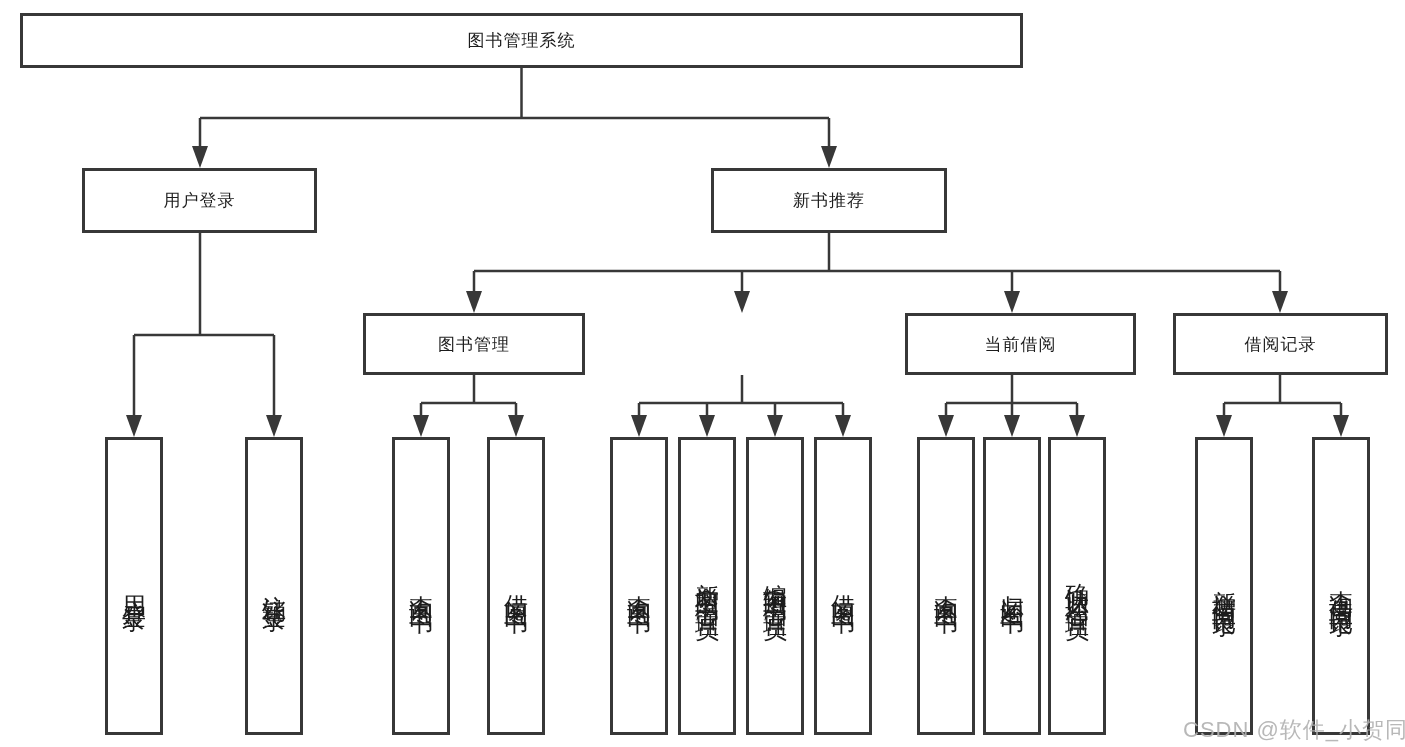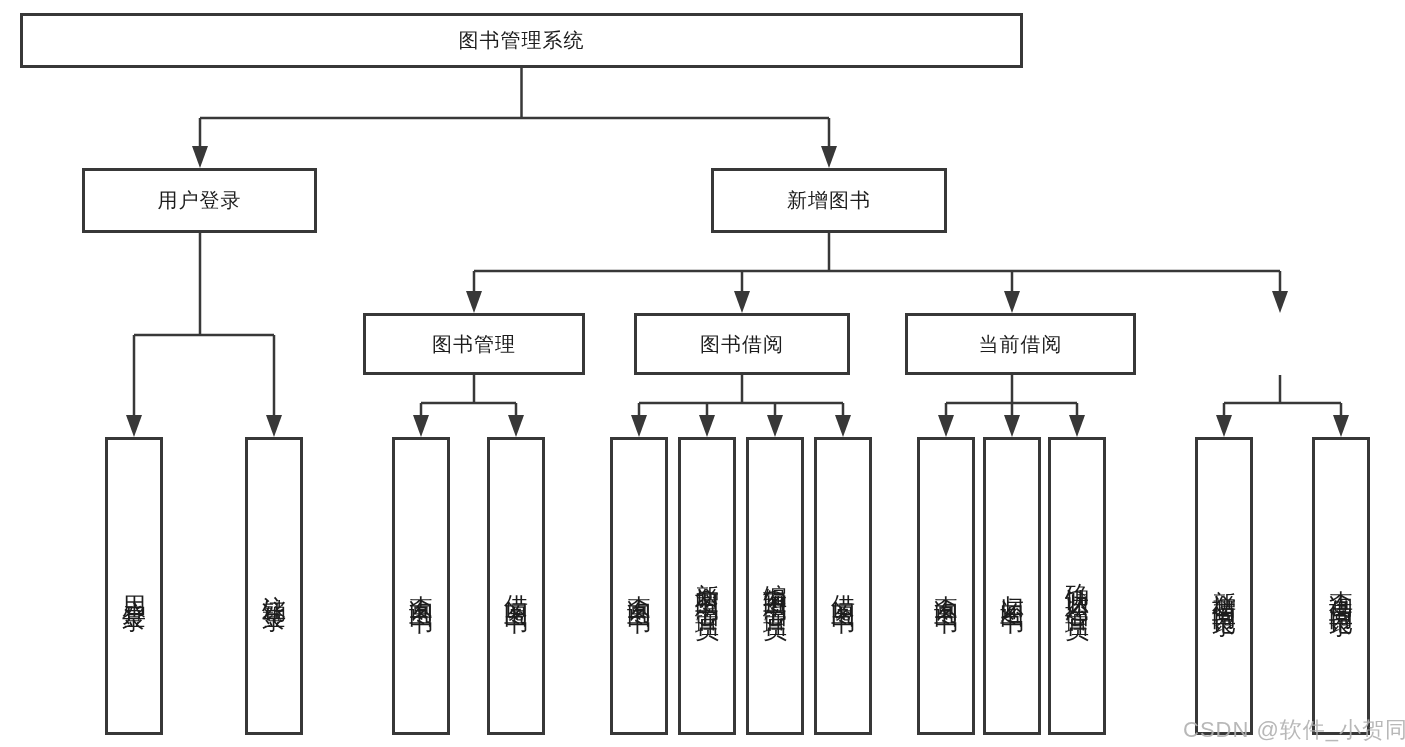--- a/index.html
+++ b/index.html
@@ -39,21 +39,21 @@
   .box {
     position: absolute;
     box-sizing: border-box;
     border: 3px solid var(--line);
     background: var(--box_bg);
     color: var(--text);
     display: flex;
     align-items: center;
     justify-content: center;
   }
-  .hbox { font-size: 20px; letter-spacing: 1px; }
+  .hbox { font-size: 17px; letter-spacing: 1px; }
   .vbox {
     top: 437px;
     height: 298px;
     width: 58px;
     font-size: 24px;
   }
   .vtext {
     writing-mode: vertical-rl;
     text-orientation: mixed;
     letter-spacing: 5px;
@@ -123,31 +123,31 @@
   </svg>
 
   <div class="box hbox" style="left:20px; top:13px; width:1003px; height:55px;">
     <span>图书管理系统</span>
   </div>
 
   <div class="box hbox" style="left:82px; top:168px; width:235px; height:65px;">
     <span>用户登录</span>
   </div>
   <div class="box hbox" style="left:711px; top:168px; width:236px; height:65px;">
-    <span>新增图书</span>
+    <span>新书推荐</span>
   </div>
 
   <div class="box hbox" style="left:363px; top:313px; width:222px; height:62px;">
     <span>图书管理</span>
   </div>
-  <div class="box hbox" style="left:634px; top:313px; width:216px; height:62px;">
-    <span>图书借阅</span>
-  </div>
   <div class="box hbox" style="left:905px; top:313px; width:231px; height:62px;">
     <span>当前借阅</span>
+  </div>
+  <div class="box hbox" style="left:1173px; top:313px; width:215px; height:62px;">
+    <span>借阅记录</span>
   </div>
 
   <div class="box vbox" style="left:105px;">
     <span class="vtext">用户登录</span>
   </div>
   <div class="box vbox" style="left:245px;">
     <span class="vtext">注销登录</span>
   </div>
 
   <div class="box vbox" style="left:392px;">

